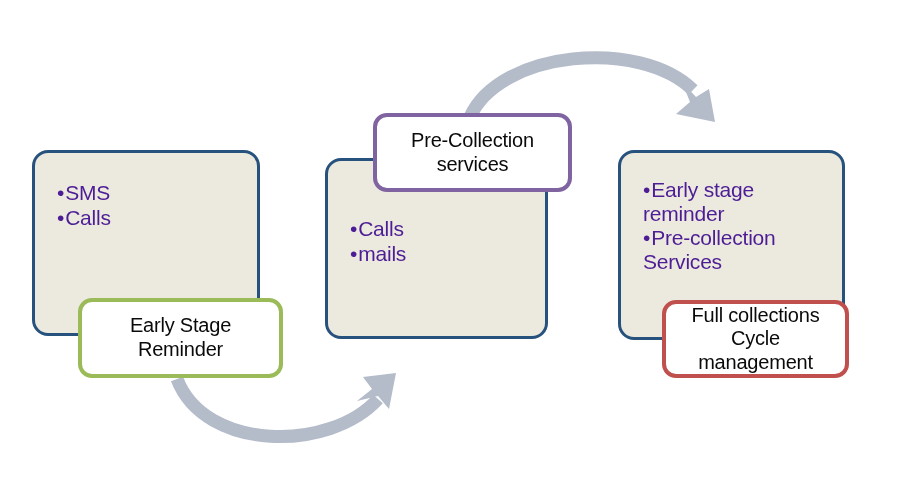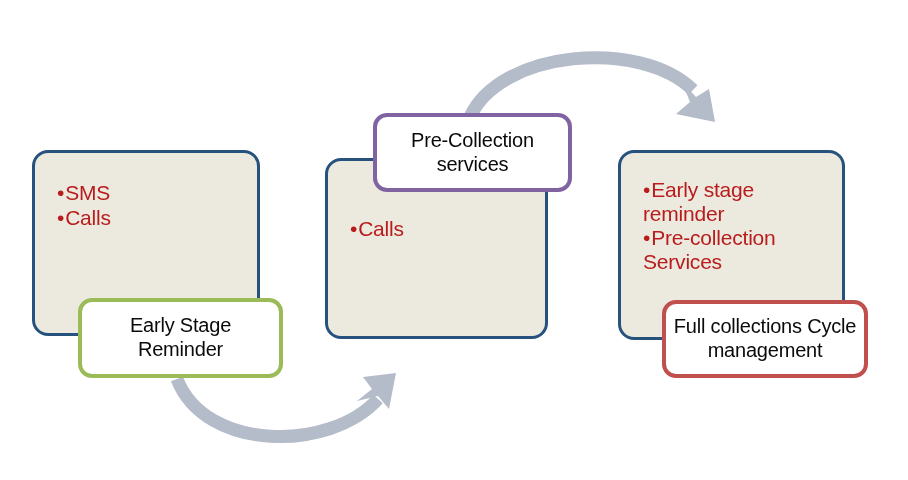--- a/index.html
+++ b/index.html
@@ -30,21 +30,21 @@
     z-index: 2;
   }
   .stage-list {
     margin: 0;
     padding: 0;
     list-style: none;
   }
   .stage-item {
     font-size: 21px;
     line-height: 1.12;
-    color: #b91c1c;
+    color: #4c1d95;
     white-space: pre-line;
     margin: 0 0 1px 0;
     letter-spacing: -0.2px;
   }
   .stage-item::before {
     content: "\2022";
     display: inline;
     font-size: 21px;
     margin-right: 1px;
   }
@@ -106,20 +106,21 @@
   <div class="stage-box" style="left:32px; top:150px; width:228px; height:186px;">
     <ul class="stage-list" style="margin-top:28px; margin-left:22px;">
       <li class="stage-item">SMS</li>
       <li class="stage-item">Calls</li>
     </ul>
   </div>
 
   <div class="stage-box" style="left:325px; top:158px; width:223px; height:181px;">
     <ul class="stage-list" style="margin-top:56px; margin-left:22px;">
       <li class="stage-item">Calls</li>
+      <li class="stage-item">mails</li>
     </ul>
   </div>
 
   <div class="stage-box" style="left:618px; top:150px; width:227px; height:190px;">
     <ul class="stage-list" style="margin-top:25px; margin-left:22px;">
       <li class="stage-item">Early stage
 reminder</li>
       <li class="stage-item">Pre-collection
 Services</li>
     </ul>
@@ -128,18 +129,18 @@
   <div class="callout" style="left:78px; top:298px; width:205px; height:80px; border-color:#9bbb59;">
     <span class="callout-text">Early Stage
 Reminder</span>
   </div>
 
   <div class="callout" style="left:373px; top:113px; width:199px; height:79px; border-color:#8064a2;">
     <span class="callout-text">Pre-Collection
 services</span>
   </div>
 
-  <div class="callout" style="left:662px; top:300px; width:206px; height:78px; border-color:#c0504d;">
+  <div class="callout" style="left:662px; top:300px; width:187px; height:78px; border-color:#c0504d;">
     <span class="callout-text">Full collections Cycle
 management</span>
   </div>
 
 </div>
 
 </body></html>

